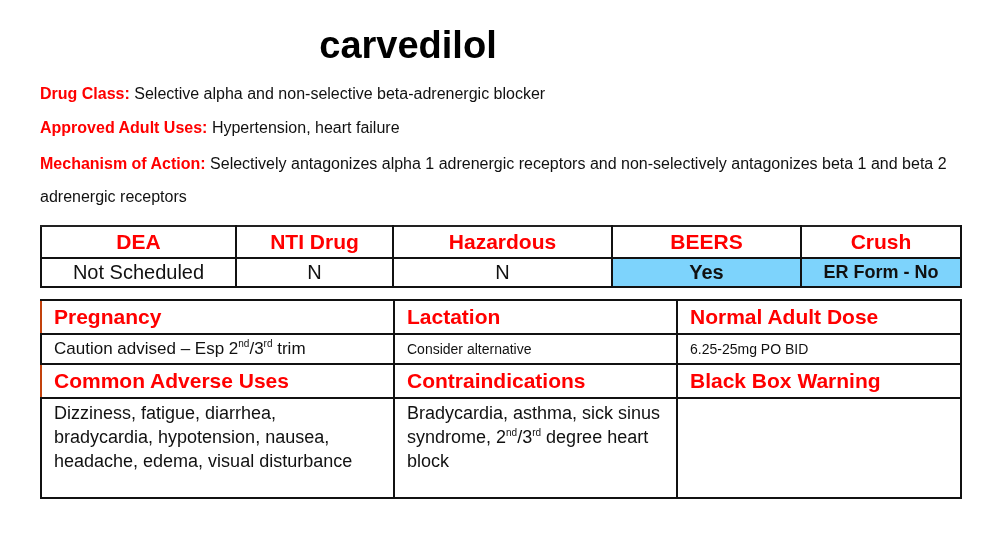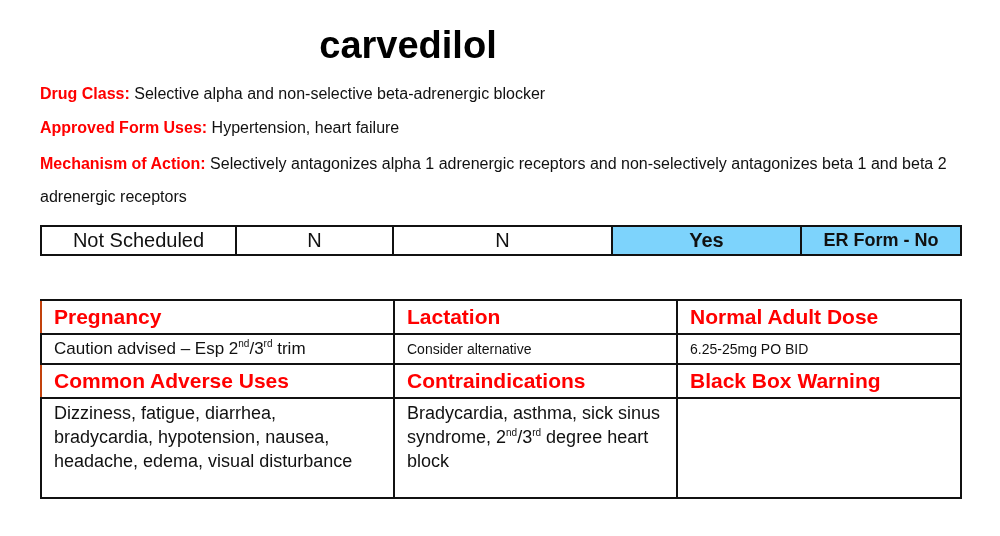--- a/index.html
+++ b/index.html
@@ -35,37 +35,44 @@
 </head>
 <body>
 
 <div class="title">carvedilol</div>
 
 <div class="info-line" style="top:82px;">
   <span class="lbl">Drug Class:</span>
   <span class="val">Selective alpha and non-selective beta-adrenergic blocker</span>
 </div>
 <div class="info-line" style="top:116px;">
-  <span class="lbl">Approved Form Uses:</span>
+  <span class="lbl">Approved Adult Uses:</span>
   <span class="val">Hypertension, heart failure</span>
 </div>
 <div class="info-line moa" style="top:147px;">
   <span class="lbl">Mechanism of Action:</span>
   <span class="val">Selectively antagonizes alpha 1 adrenergic receptors and non-selectively antagonizes beta 1 and beta 2 adrenergic receptors</span>
 </div>
 
 <table id="t1">
   <colgroup>
       <col style="width:195px">
       <col style="width:157px">
       <col style="width:219px">
       <col style="width:189px">
       <col style="width:160px">
     </colgroup>
   <tbody>
+      <tr class="hdr">
+    <td>DEA</td>
+    <td>NTI Drug</td>
+    <td>Hazardous</td>
+    <td>BEERS</td>
+    <td>Crush</td>
+  </tr>
   <tr class="row">
     <td>Not Scheduled</td>
     <td>N</td>
     <td>N</td>
     <td class="yellow">Yes</td>
     <td class="yellow" style="font-size:18px;">ER Form - No</td>
   </tr>
 </tbody>
   </table>
 

